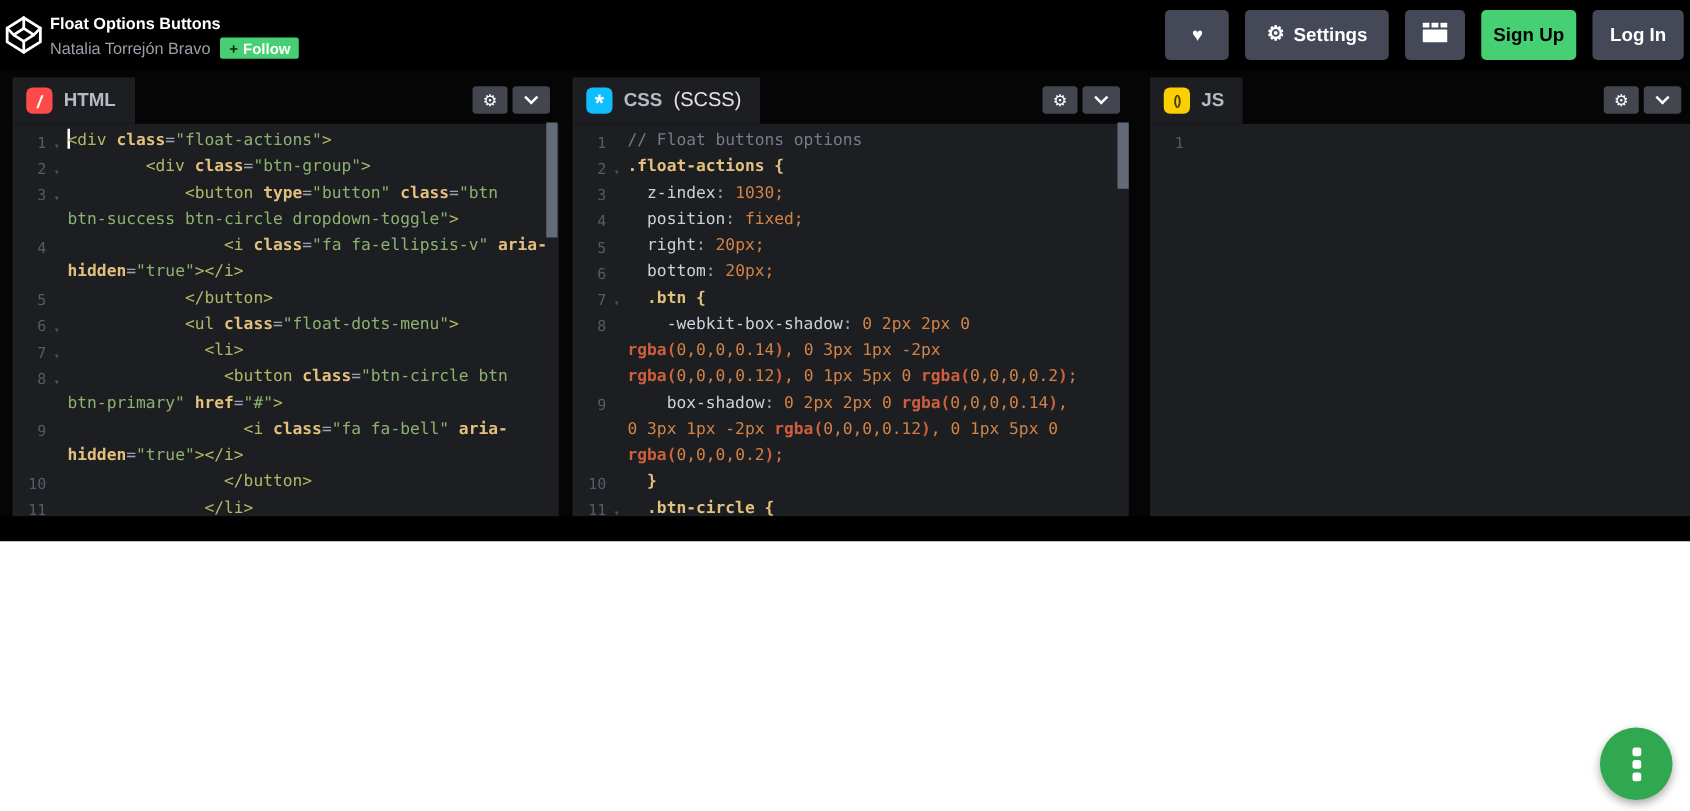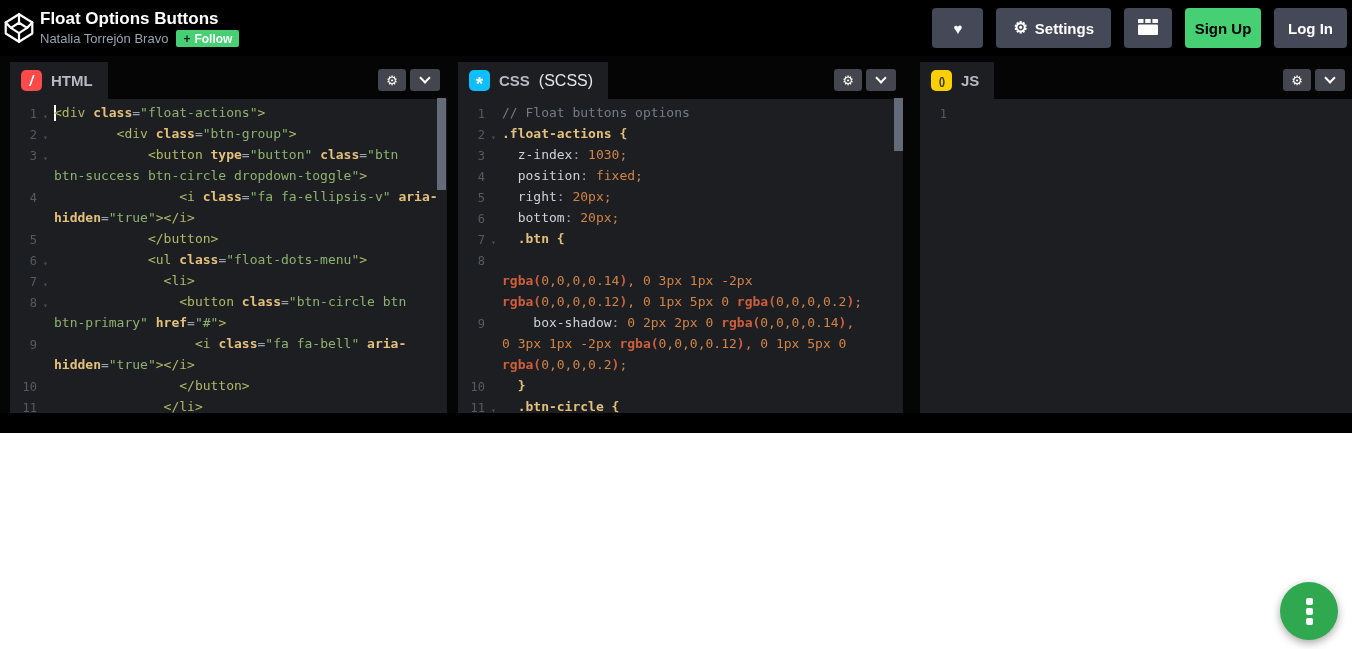--- a/index.html
+++ b/index.html
@@ -3,21 +3,21 @@
 <meta charset="utf-8">
 <style>
   * { margin:0; padding:0; box-sizing:border-box; }
   html,body { width:1352px; height:649px; background:#000; overflow:hidden;
               font-family:"Liberation Sans", sans-serif; }
 
   
   .topbar { height:56px; background:#000; display:flex; align-items:center; position:relative; }
   .logo { margin:0 4px 0 2px; display:flex; align-items:center; }
   .title-block { display:flex; flex-direction:column; justify-content:center; gap:2px; }
-  .pen-title { color:#fff; font-size:17px; font-weight:bold; line-height:19px; }
+  .pen-title { color:#fff; font-size:13px; font-weight:bold; line-height:19px; }
   .author-row { display:flex; align-items:center; gap:8px; }
   .pen-author { color:#9aa0ac; font-size:13px; }
   .follow-badge { background:#47cf73; border-radius:2px; height:17px; display:flex; align-items:center;
                   gap:4px; padding:0 7px; cursor:pointer; }
   .follow-plus { color:#112217; font-size:12px; font-weight:bold; line-height:1; }
   .follow-label { color:#fff; font-size:12px; font-weight:bold; line-height:1; }
   .topbar-actions { margin-left:auto; display:flex; align-items:center; gap:13px; padding-right:5px; }
   .tb-btn { height:40px; background:#444857; border:none; border-radius:4px; color:#fff;
             font-family:"Liberation Sans", sans-serif; font-size:15px; font-weight:bold;
             display:flex; align-items:center; justify-content:center; gap:7px; cursor:pointer; }
@@ -281,20 +281,21 @@
             <span class="code-content"><span class="tk-pr">  bottom</span><span class="tk-p">: </span><span class="tk-v">20px;</span></span>
           </div>
           <div class="code-row">
             <span class="gutter-num">7</span>
             <span class="fold">▾</span>
             <span class="code-content"><span class="tk-sel">  .btn</span><span class="tk-pl"> </span><span class="tk-sel">{</span></span>
           </div>
           <div class="code-row">
             <span class="gutter-num">8</span>
             <span class="fold"></span>
+            <span class="code-content"><span class="tk-pr">    -webkit-box-shadow</span><span class="tk-p">: </span><span class="tk-v">0 2px 2px 0</span></span>
           </div>
           <div class="code-row">
             <span class="gutter-num"></span>
             <span class="fold"></span>
             <span class="code-content"><span class="tk-fn">rgba(</span><span class="tk-v">0,0,0,0.14</span><span class="tk-fn">)</span><span class="tk-v">, 0 3px 1px -2px</span></span>
           </div>
           <div class="code-row">
             <span class="gutter-num"></span>
             <span class="fold"></span>
             <span class="code-content"><span class="tk-fn">rgba(</span><span class="tk-v">0,0,0,0.12</span><span class="tk-fn">)</span><span class="tk-v">, 0 1px 5px 0 </span><span class="tk-fn">rgba(</span><span class="tk-v">0,0,0,0.2</span><span class="tk-fn">)</span><span class="tk-v">;</span></span>

